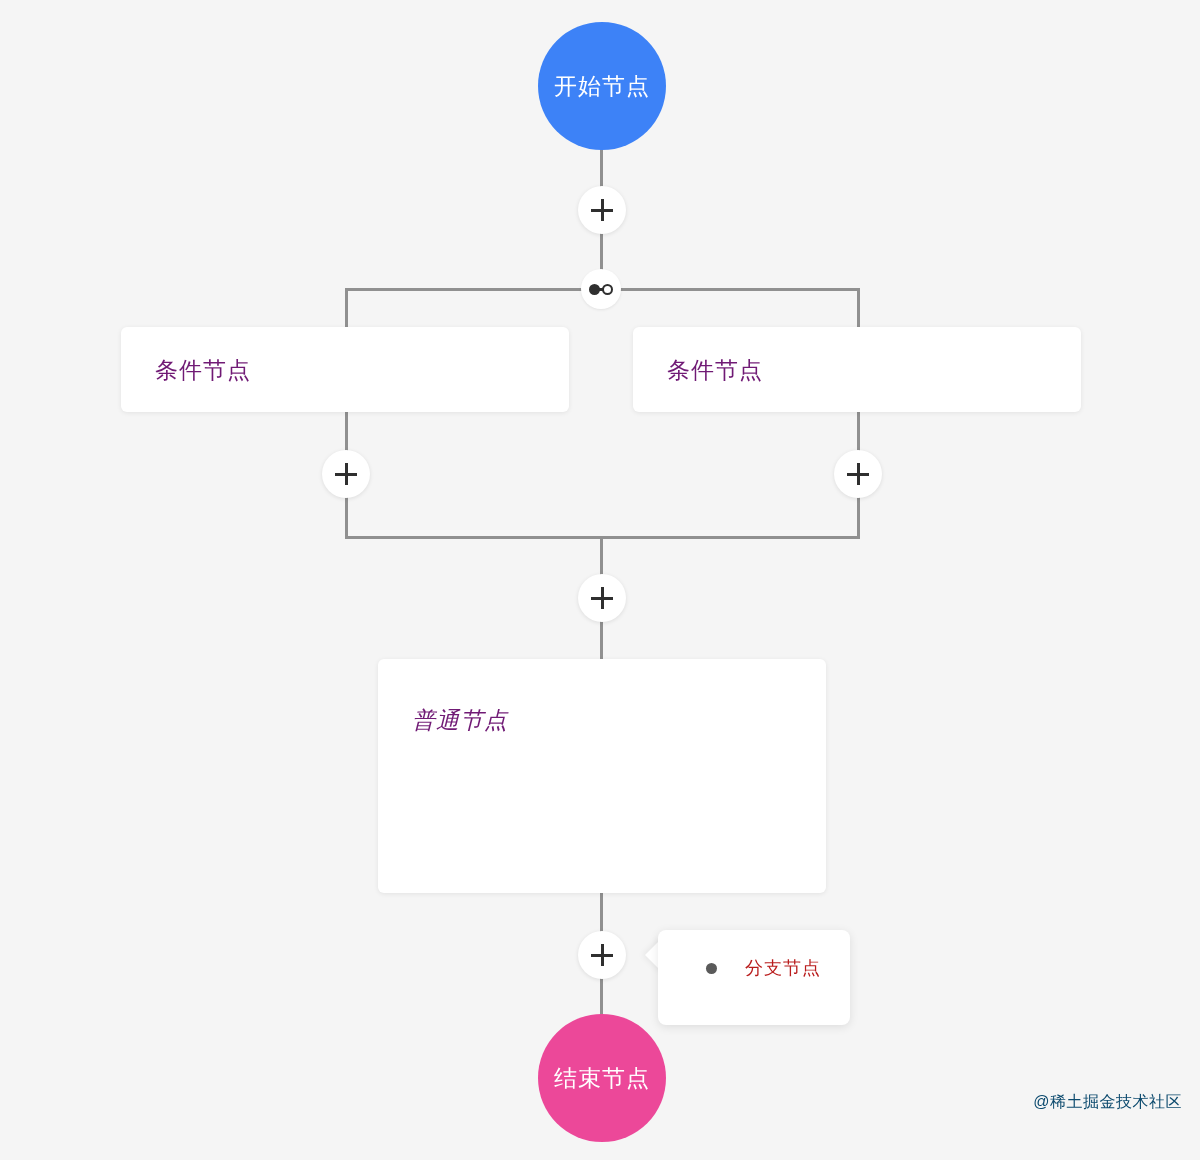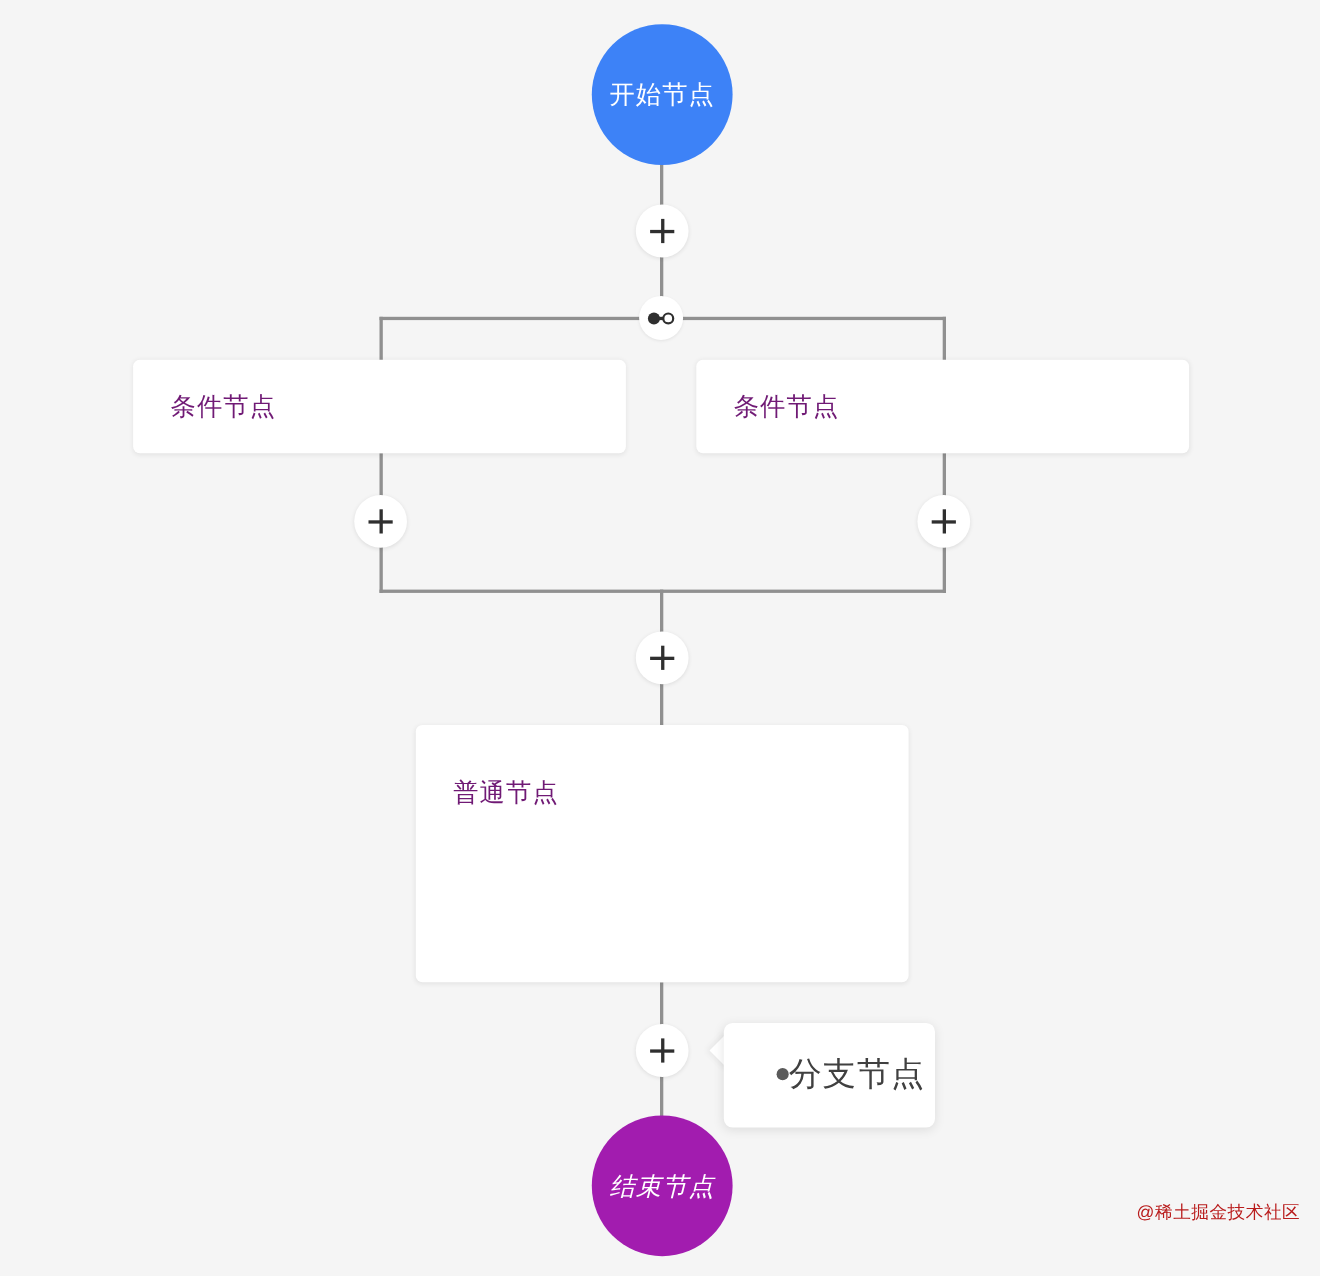--- a/index.html
+++ b/index.html
@@ -44,22 +44,21 @@
     justify-content: center;
     color: #ffffff;
     font-size: 23px;
     letter-spacing: 1px;
     z-index: 5;
   }
   .terminal.start {
     background: #3d82f7;
   }
   .terminal.end {
-    background: #a21caf;
-    font-style: italic;
+    background: #ec4899;
   }
 
   
   .plus-btn {
     position: absolute;
     width: 48px;
     height: 48px;
     border-radius: 50%;
     background: #ffffff;
     box-shadow: 0 1px 4px rgba(0,0,0,0.10);
@@ -183,31 +182,32 @@
     cursor: pointer;
   }
   .popup-bullet {
     width: 11px;
     height: 11px;
     border-radius: 50%;
     background: #5a5a5a;
     flex: 0 0 auto;
   }
   .popup-label {
-    color: #404040;
-    font-size: 30px;
+    margin-left: 28px;
+    color: #b91c1c;
+    font-size: 18px;
     letter-spacing: 1px;
   }
 
   
   .watermark {
     position: absolute;
     right: 18px;
     bottom: 27px;
-    color: #b91c1c;
+    color: #0c4a6e;
     font-size: 16px;
     letter-spacing: 0.5px;
     user-select: none;
   }
 </style>
 </head>
 <body>
 
 <div id="canvas">
 
@@ -248,21 +248,21 @@
   <div class="plus-btn" style="left:834px; top:450px;"></div>
 
   <div class="line-h" style="left:345px; top:536px; width:515px;"></div>
 
   <div class="line-v" style="left:600px; top:536px; height:40px;"></div>
 
   <div class="plus-btn" style="left:578px; top:574px;"></div>
 
   <div class="line-v" style="left:600px; top:620px; height:42px;"></div>
 
-  <div class="card normal" style="left:378px; top:659px; width:448px; height:234px;">
+  <div class="card normal" style="left:378px; top:659px; width:448px; height:234px;font-style:italic;">
     <span class="card-title">普通节点</span>
   </div>
 
   <div class="line-v" style="left:600px; top:893px; height:40px;"></div>
 
   <div class="plus-btn" style="left:578px; top:931px;"></div>
 
   <div class="line-v" style="left:600px; top:978px; height:40px;"></div>
 
   <div class="popup-arrow" style="left:650px; top:943px;"></div>

